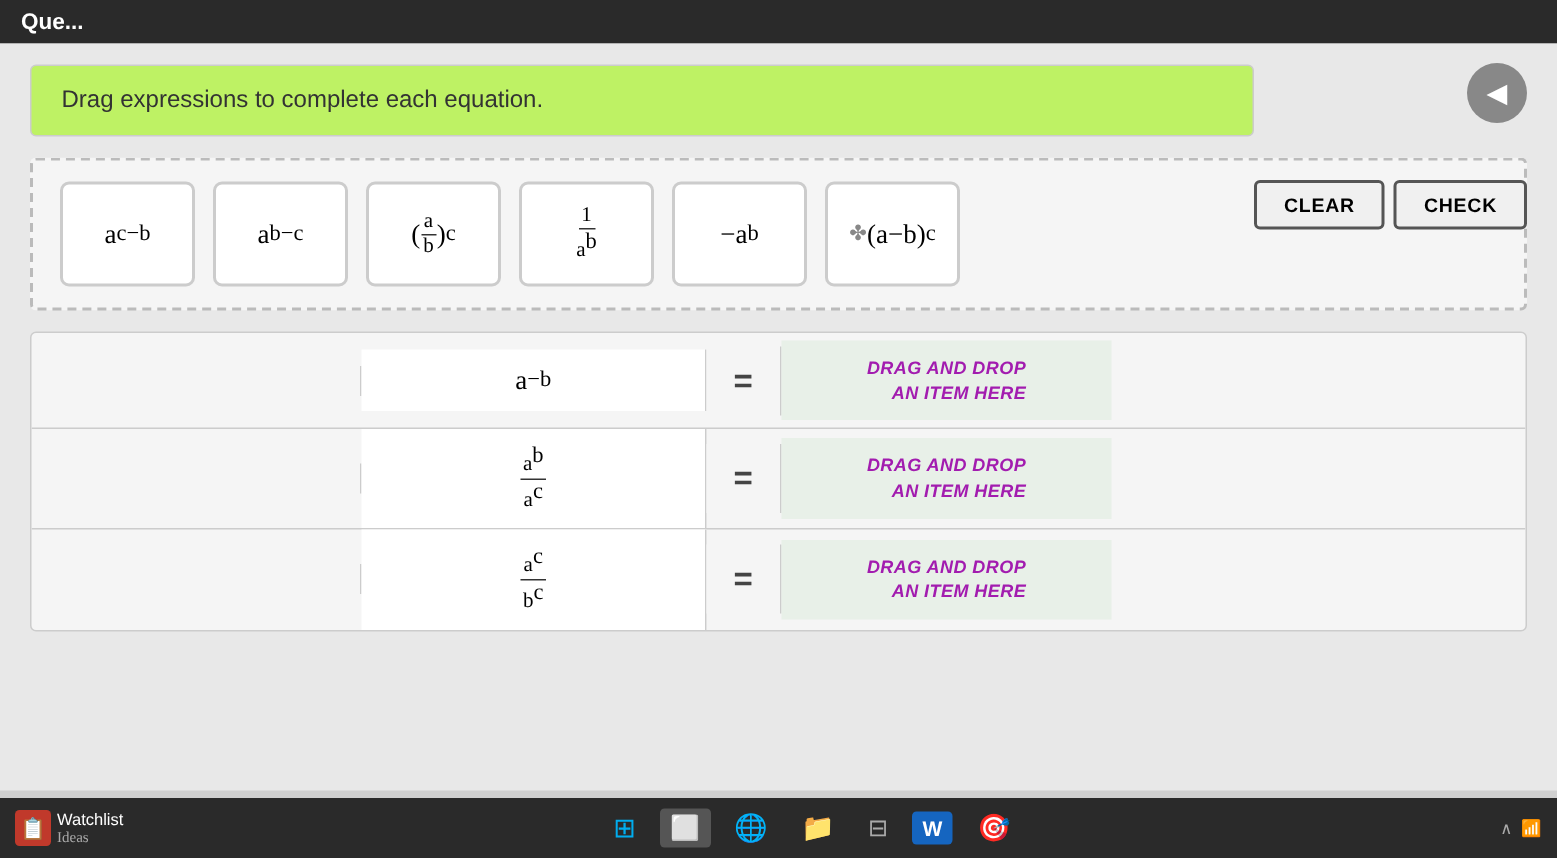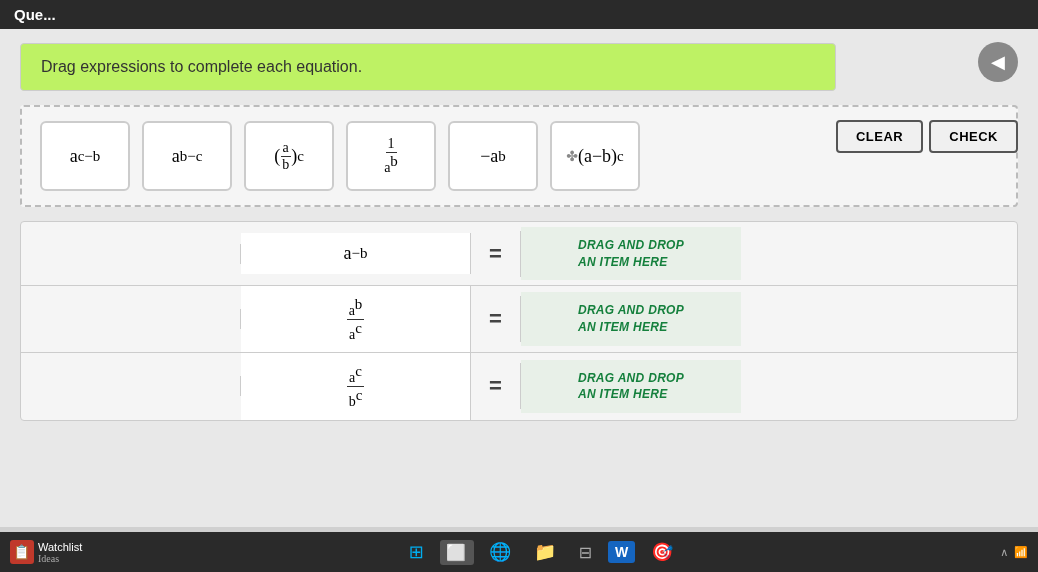--- a/index.html
+++ b/index.html
@@ -153,24 +153,24 @@
     .eq-cell-equals {
       font-size: 22px;
       font-weight: bold;
       color: #444;
       background: #f5f5f5;
       justify-content: center;
     }
 
     .eq-cell-dropzone {
       background: #e8f0e8;
-      color: #15803d;
+      color: #a21caf;
       font-size: 12px;
       font-weight: bold;
-      text-align: left;
+      text-align: right;
       letter-spacing: 0.3px;
       line-height: 1.4;
       font-style: italic;
       border-right: 2px dashed #aaa;
     }
 
     
     .math-expr {
       font-family: 'Times New Roman', serif;
       font-size: 18px;

